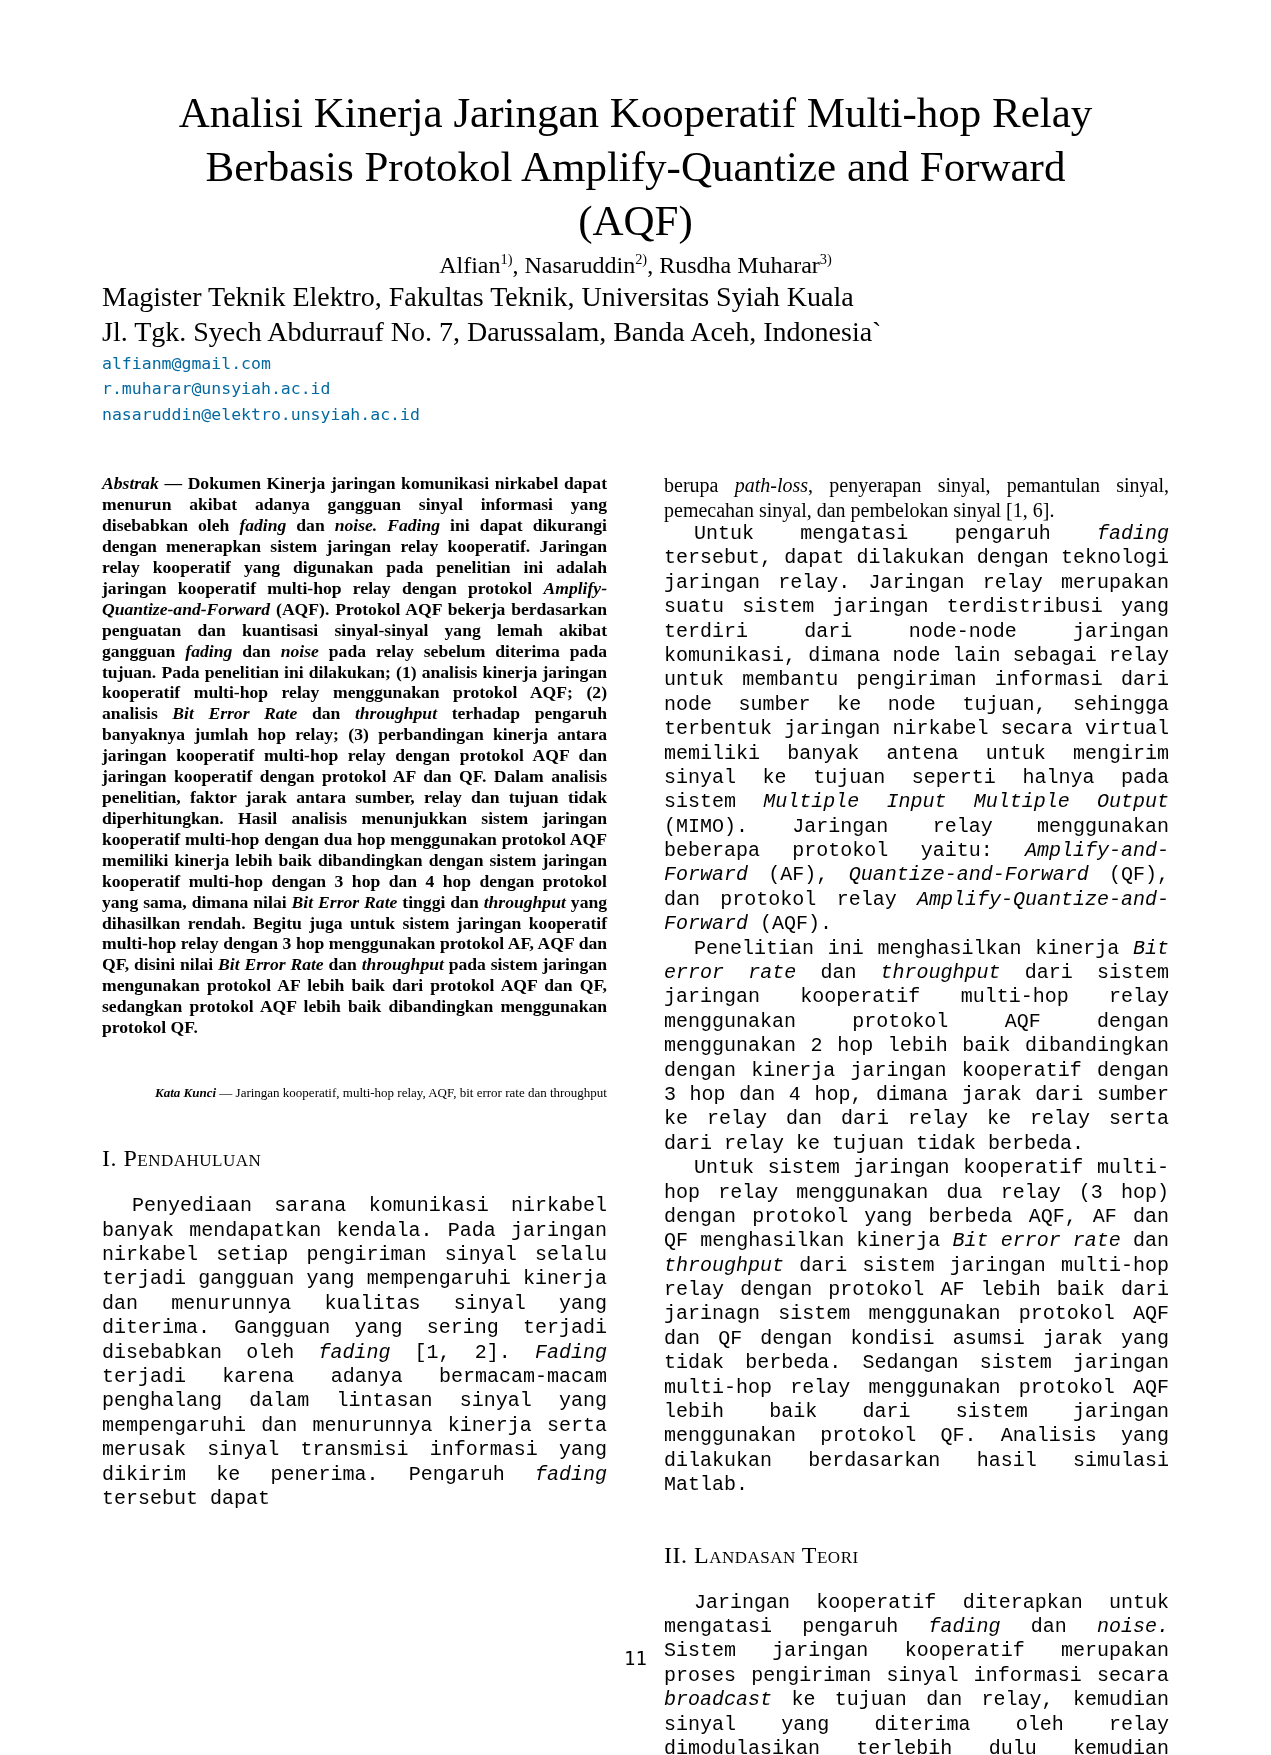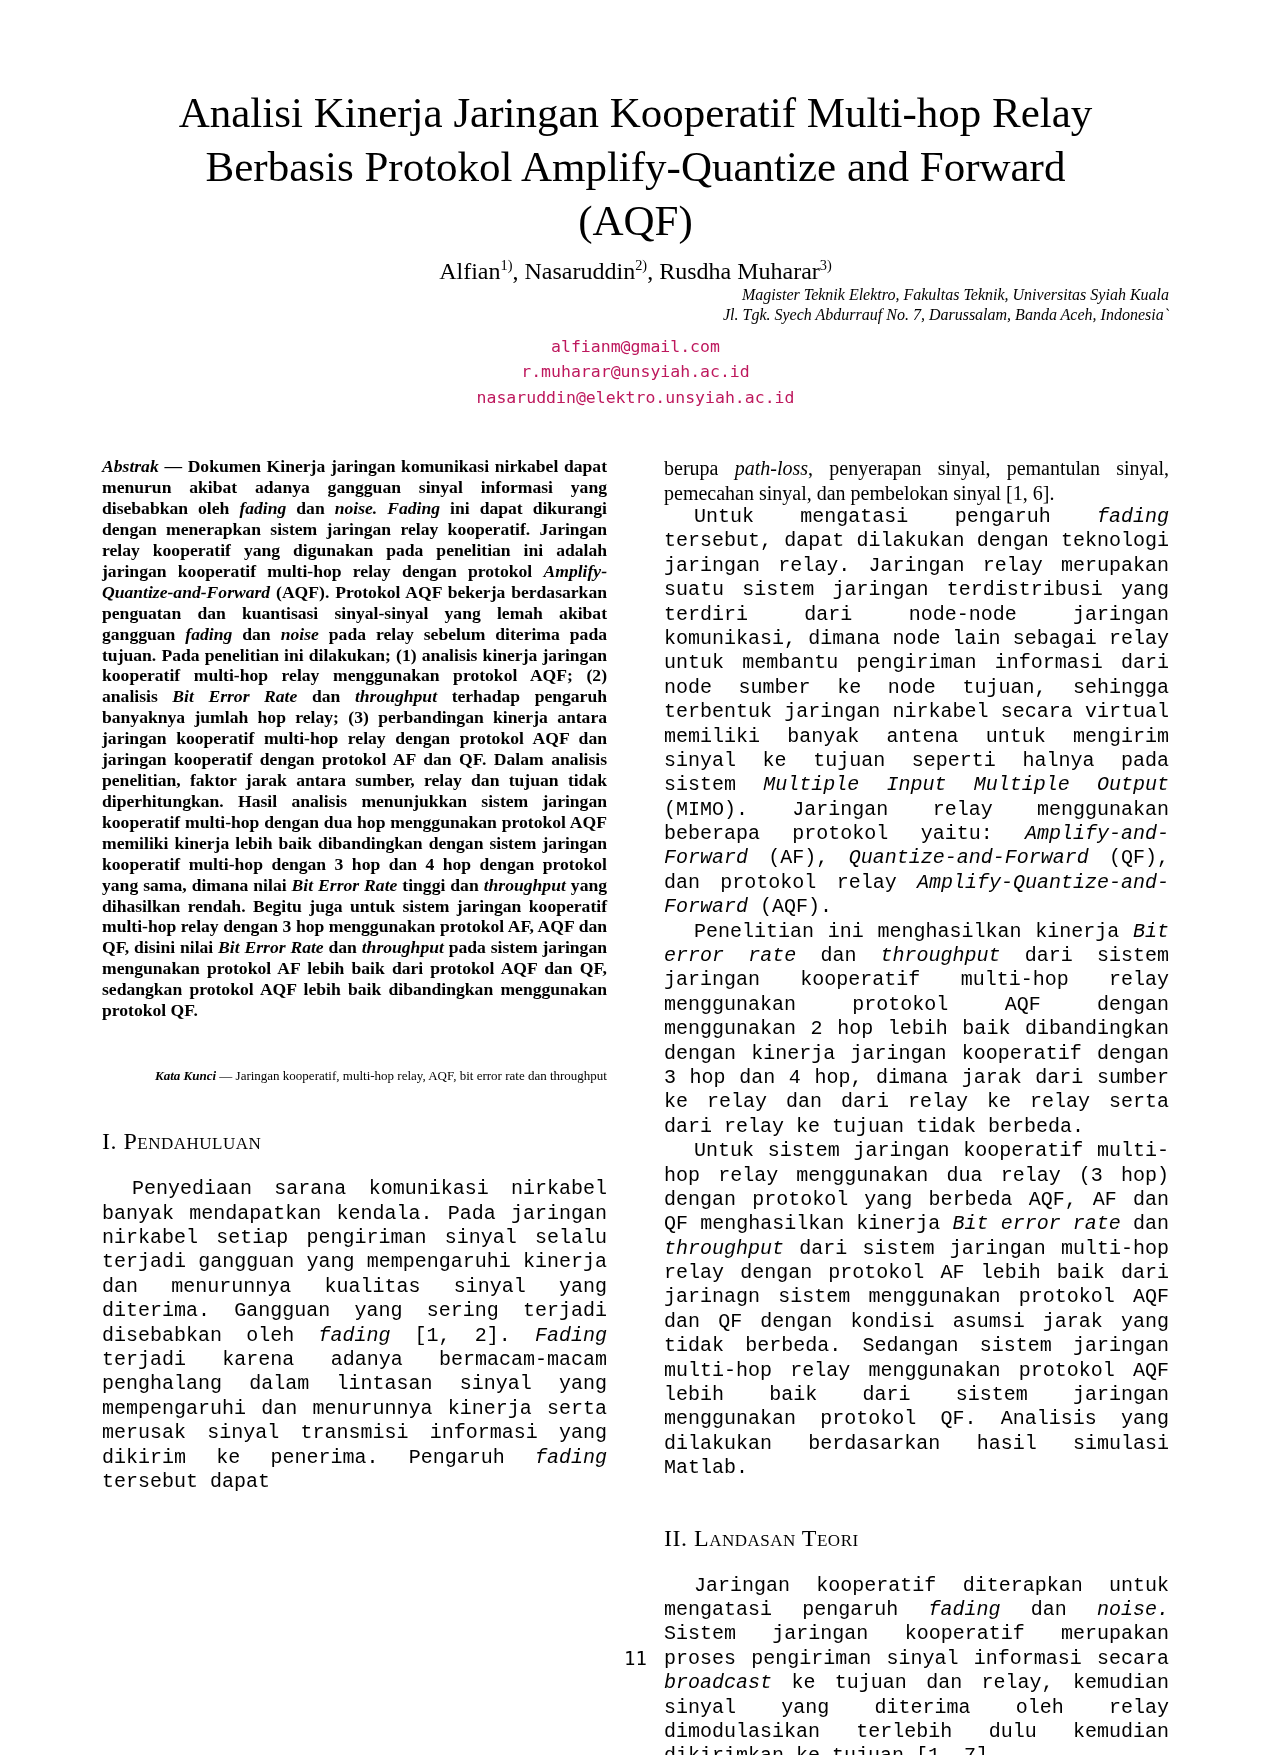--- a/index.html
+++ b/index.html
@@ -25,38 +25,37 @@
   .hdr-right { text-align: right; }
   .title {
     margin-top: 20px;
     text-align: center;
     font-size: 43px;
     font-weight: 400;
     line-height: 1.26;
     letter-spacing: 0px;
   }
   .authors {
-    margin-top: 8px;
+    margin-top: 2px;
     text-align: center;
     font-size: 24px;
   }
   .authors sup { font-size: 60%; }
   .affil {
-    text-align: right;
-    font-style: italic;
-    font-size: 16px;
+    text-align: left;
+    font-size: 28px;
     line-height: 1.25;
   }
   .emails {
-    margin-top: 9px;
-    text-align: center;
+    margin-top: 2px;
+    text-align: left;
     font-family: "DejaVu Sans Mono", "Liberation Mono", monospace;
     font-size: 16.5px;
     line-height: 1.55;
-    color: #be185d;
+    color: #0369a1;
   }
   .columns {
     display: flex;
     gap: 57px;
     margin-top: 46px;
   }
   .col { width: 505px; }
   .abstract {
     font-size: 17.6px;
     line-height: 1.19;

